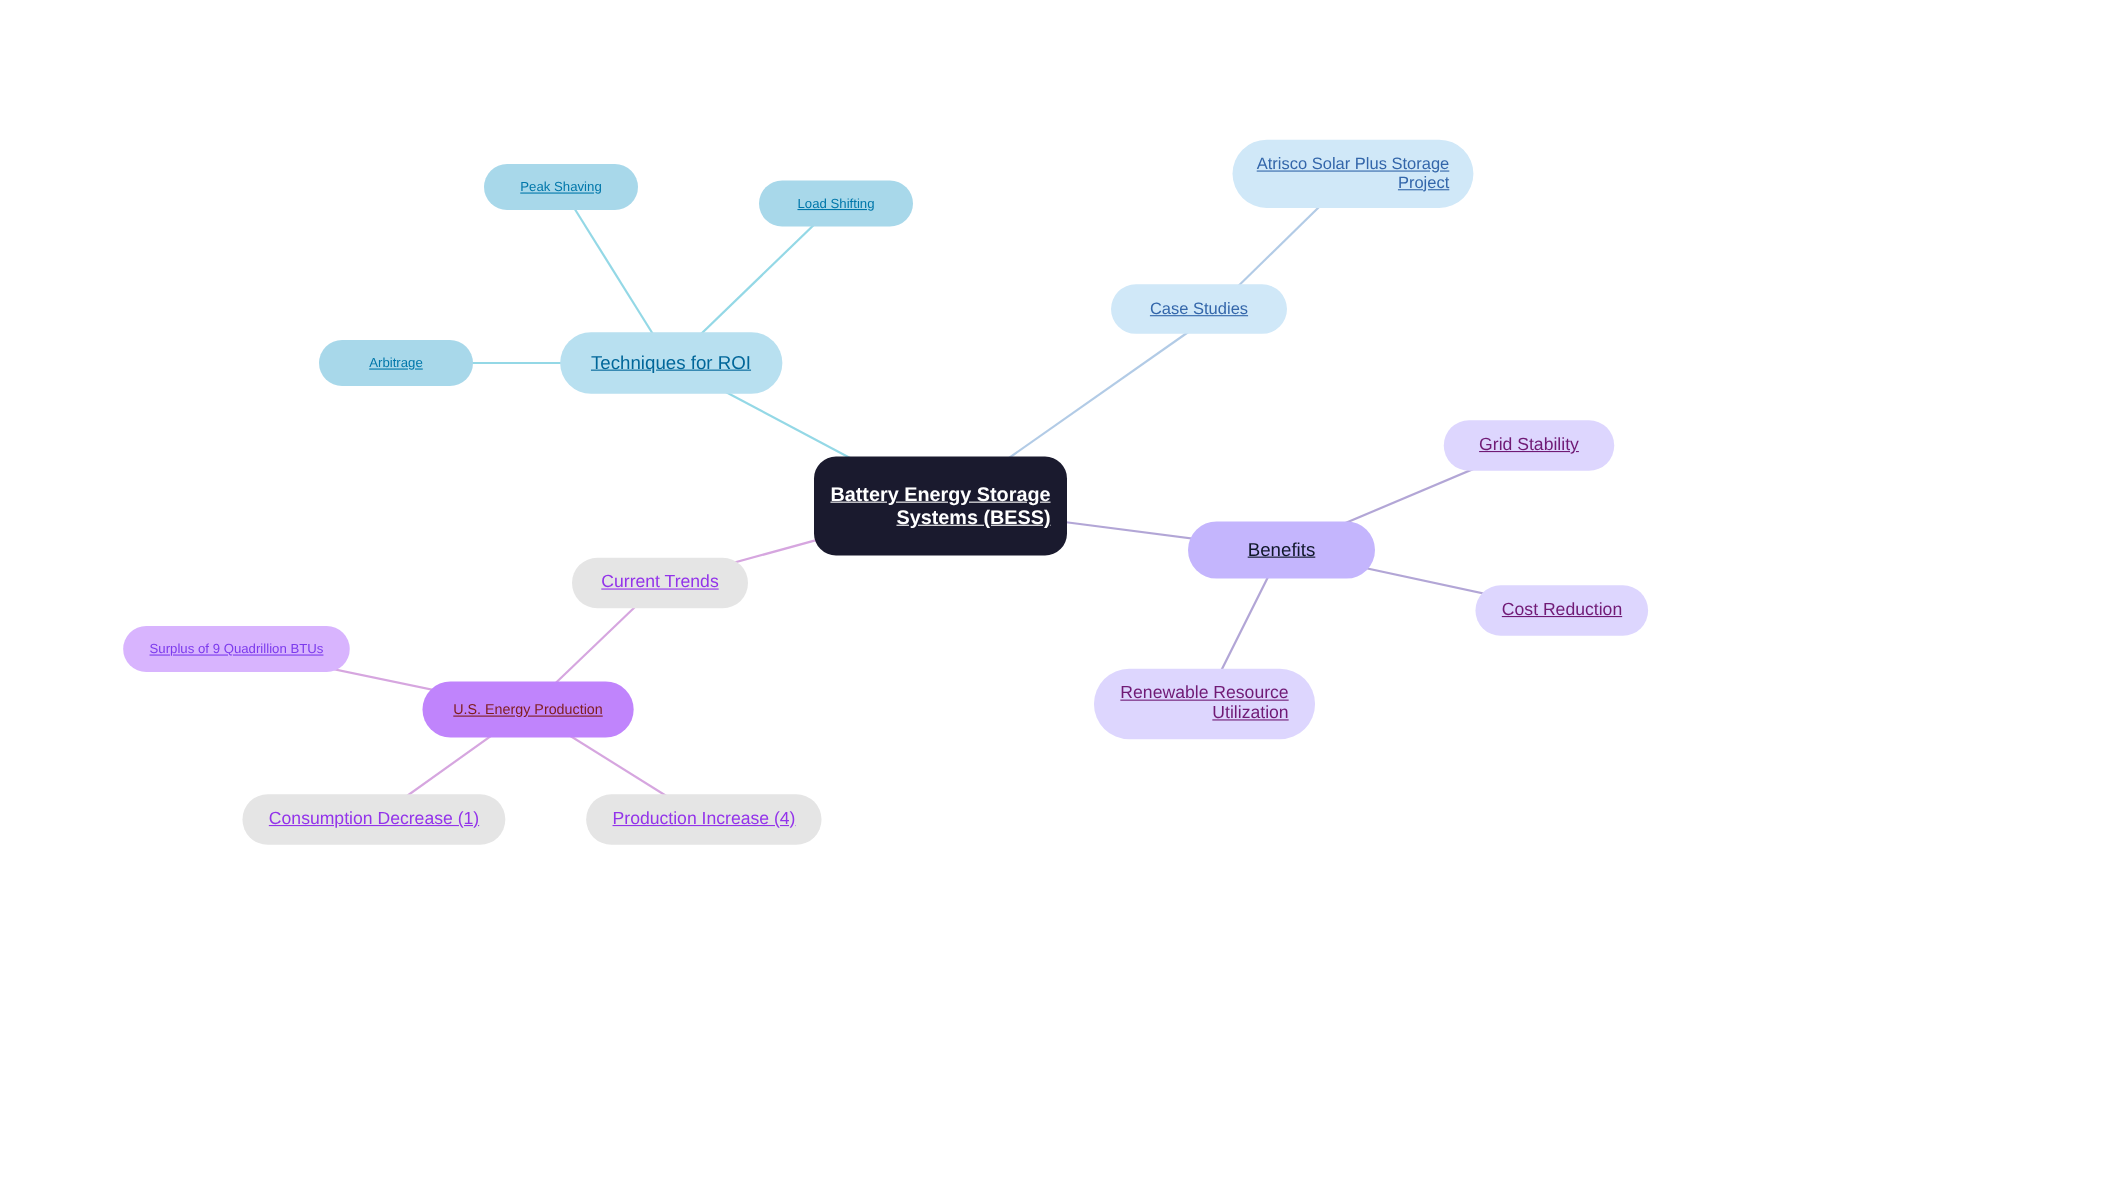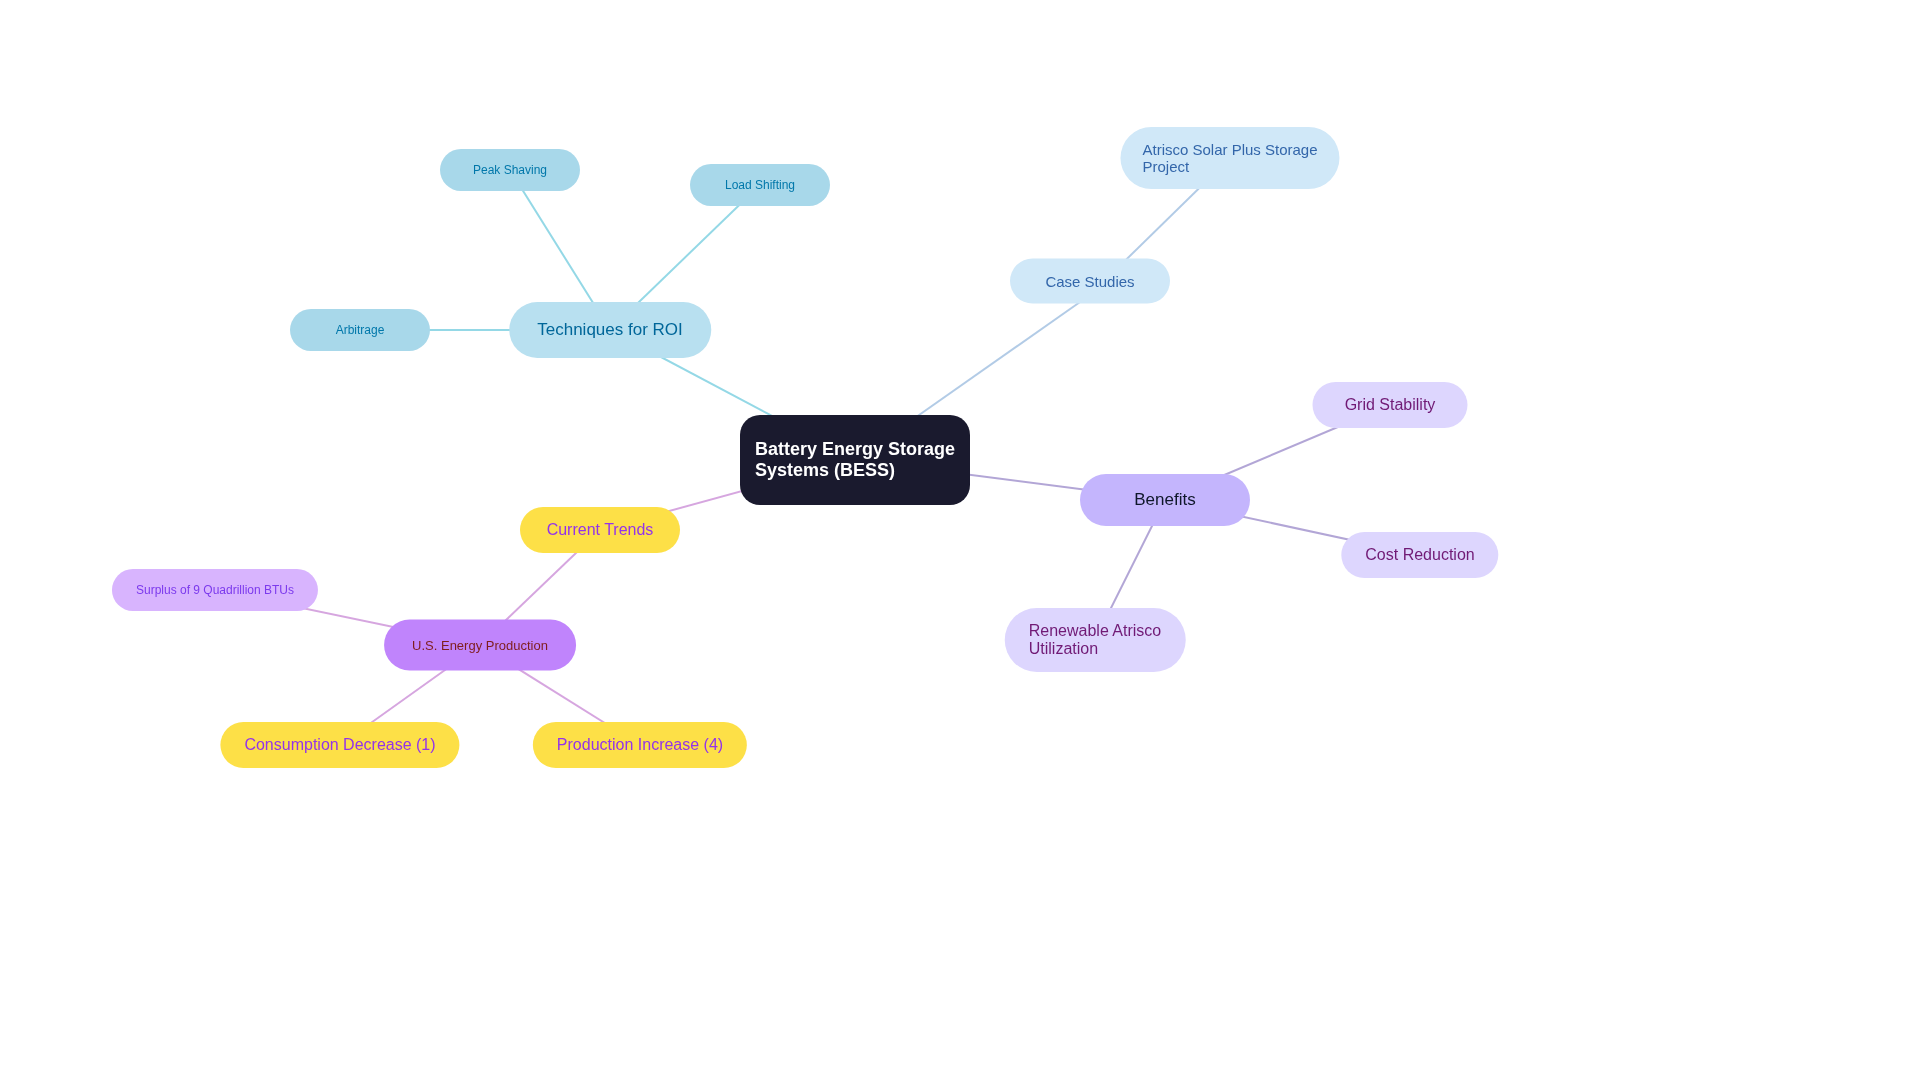--- a/index.html
+++ b/index.html
@@ -23,24 +23,25 @@
       width: 1920px;
       height: 1083px;
       pointer-events: none;
     }
     .node {
       position: absolute;
       border-radius: 50px;
       display: flex;
       align-items: center;
       justify-content: center;
-      text-align: left;
+      text-align: right;
       font-weight: 500;
       cursor: pointer;
       transform: translate(-50%, -50%);
+      text-decoration: underline;
     }
     .node-center {
       background: #1a1a2e;
       color: #ffffff;
       font-size: 18px;
       font-weight: 600;
       width: 230px;
       height: 90px;
       border-radius: 20px;
     }
@@ -87,21 +88,21 @@
       min-width: 170px;
     }
     .node-lavender-light {
       background: #ddd6fe;
       color: #701a75;
       font-size: 16px;
       padding: 14px 24px;
       min-width: 155px;
     }
     .node-pink-light {
-      background: #fde047;
+      background: #e5e5e5;
       color: #9333ea;
       font-size: 16px;
       padding: 14px 24px;
       min-width: 160px;
     }
   </style>
 </head>
 <body>
 
 <div id="mindmap-container">
@@ -152,21 +153,21 @@
   <div class="node node-lavender" style="left: 1165px; top: 500px;">
     <span>Benefits</span>
   </div>
   <div class="node node-lavender-light" style="left: 1390px; top: 405px;">
     <span>Grid Stability</span>
   </div>
   <div class="node node-lavender-light" style="left: 1420px; top: 555px;">
     <span>Cost Reduction</span>
   </div>
   <div class="node node-lavender-light" style="left: 1095px; top: 640px; min-width: 175px;">
-    <span style="white-space: pre-line;">Renewable Atrisco
+    <span style="white-space: pre-line;">Renewable Resource
 Utilization</span>
   </div>
 
   <div class="node node-pink-light" style="left: 600px; top: 530px;">
     <span>Current Trends</span>
   </div>
   <div class="node node-purple-mid" style="left: 480px; top: 645px;">
     <span>U.S. Energy Production</span>
   </div>
   <div class="node node-purple" style="left: 215px; top: 590px; min-width: 200px;">

